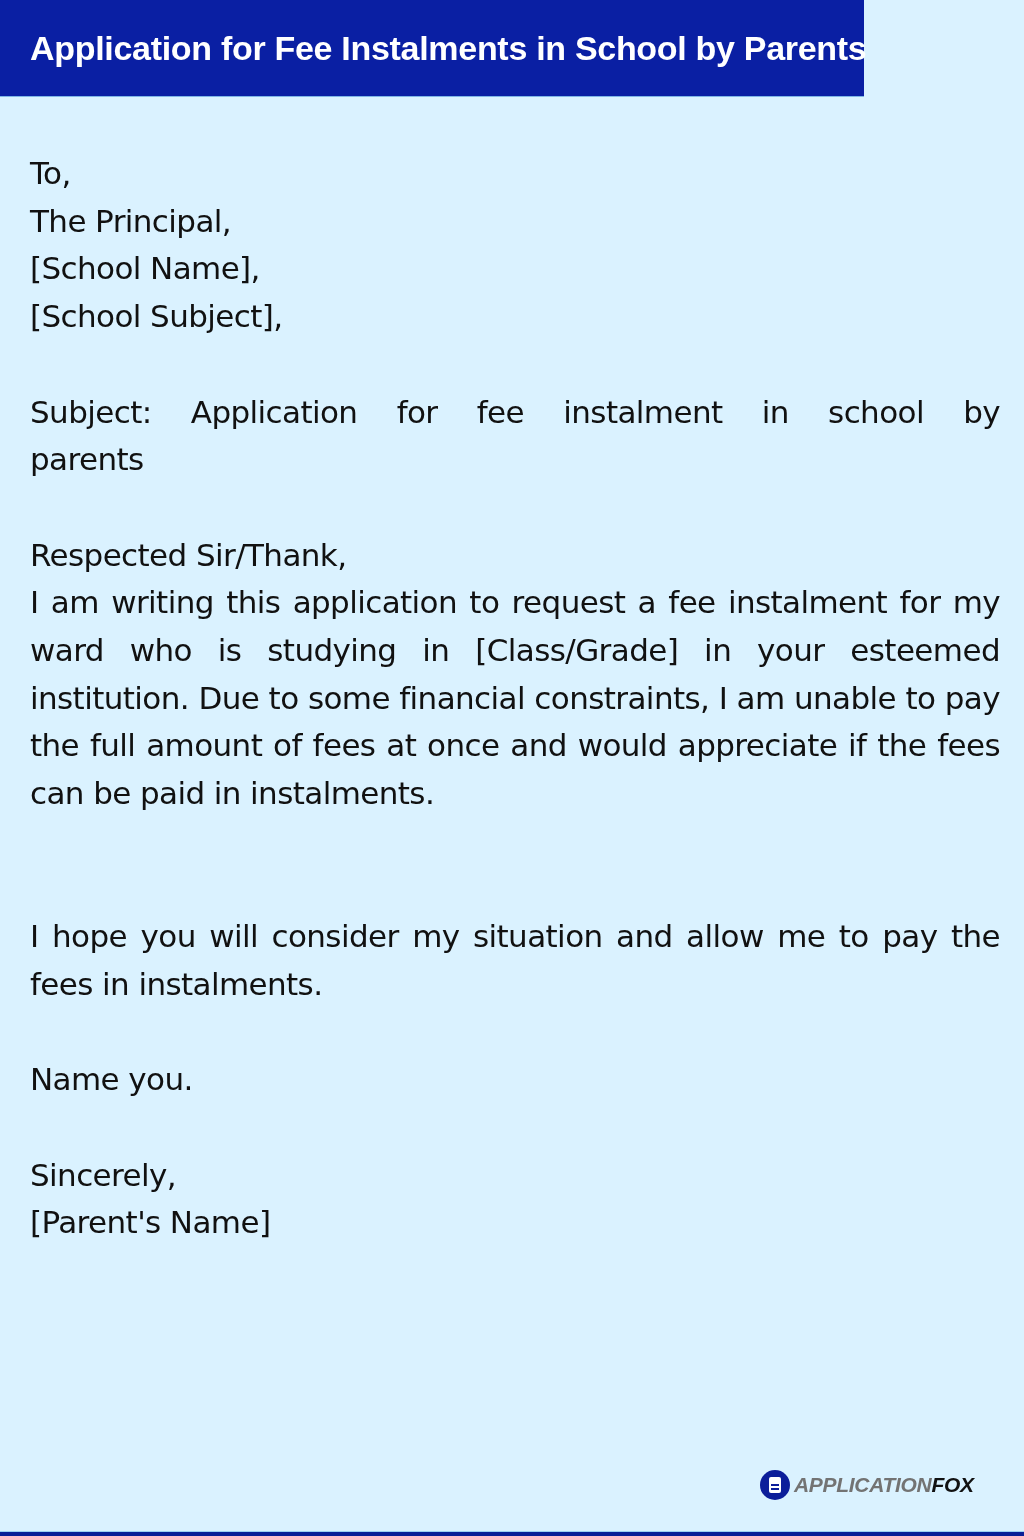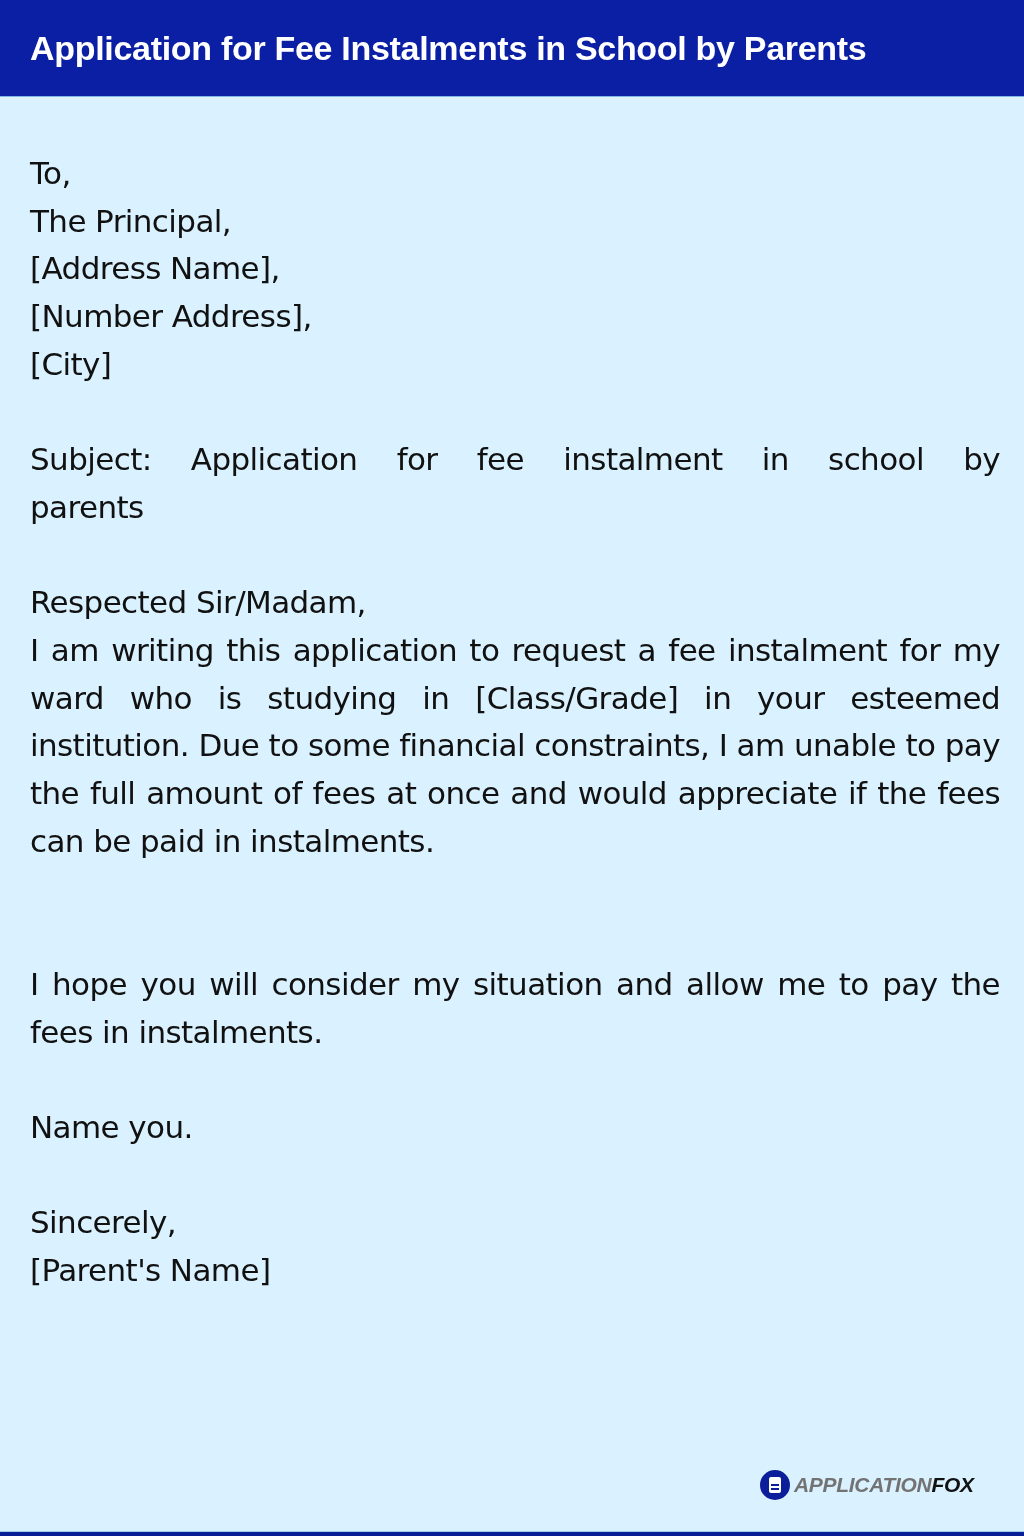--- a/index.html
+++ b/index.html
@@ -4,21 +4,21 @@
   <style>
     * { margin: 0; padding: 0; box-sizing: border-box; }
     html, body { width: 1024px; height: 1536px; overflow: hidden; }
     body {
       background: #daf2ff;
       font-family: "Liberation Sans", sans-serif;
       color: #111111;
       position: relative;
     }
     .header {
-      position: absolute; left: 0; top: 0; width: 1024px; height: 97px;
+      position: absolute; left: 0; top: 0; width: 864px; height: 97px;
       background: #0a1fa3;
       display: flex; align-items: center;
       border-bottom: 1px solid #7fb6e6;
     }
     .header-title {
       color: #ffffff;
       font-family: "Liberation Sans", sans-serif;
       font-weight: bold;
       font-size: 34px;
       letter-spacing: -0.3px;
@@ -69,28 +69,27 @@
 <body>
 
 <div class="header">
   <h1 class="header-title">Application for Fee Instalments in School by Parents</h1>
 </div>
 
 <div class="letter">
   <div>
     <span class="line">To,</span>
     <span class="line">The Principal,</span>
-    <span class="line">[Address Name],</span>
-    <span class="line">[Number Address],</span>
-    <span class="line">[City]</span>
+    <span class="line">[School Name],</span>
+    <span class="line">[School Subject],</span>
   </div>
   <span class="gap"></span>
   <span class="para" style="word-spacing: 14px;">Subject: Application for fee instalment in school by parents</span>
   <span class="gap"></span>
-  <span class="line">Respected Sir/Madam,</span>
+  <span class="line">Respected Sir/Thank,</span>
   <span class="para">I am writing this application to request a fee instalment for my ward who is studying in [Class/Grade] in your esteemed institution. Due to some financial constraints, I am unable to pay the full amount of fees at once and would appreciate if the fees can be paid in instalments.</span>
   <span class="gap"></span>
   <span class="gap"></span>
   <span class="para">I hope you will consider my situation and allow me to pay the fees in instalments.</span>
   <span class="gap"></span>
   <span class="line">Name you.</span>
   <span class="gap"></span>
   <span class="line">Sincerely,</span>
   <span class="line">[Parent's Name]</span>
 </div>

